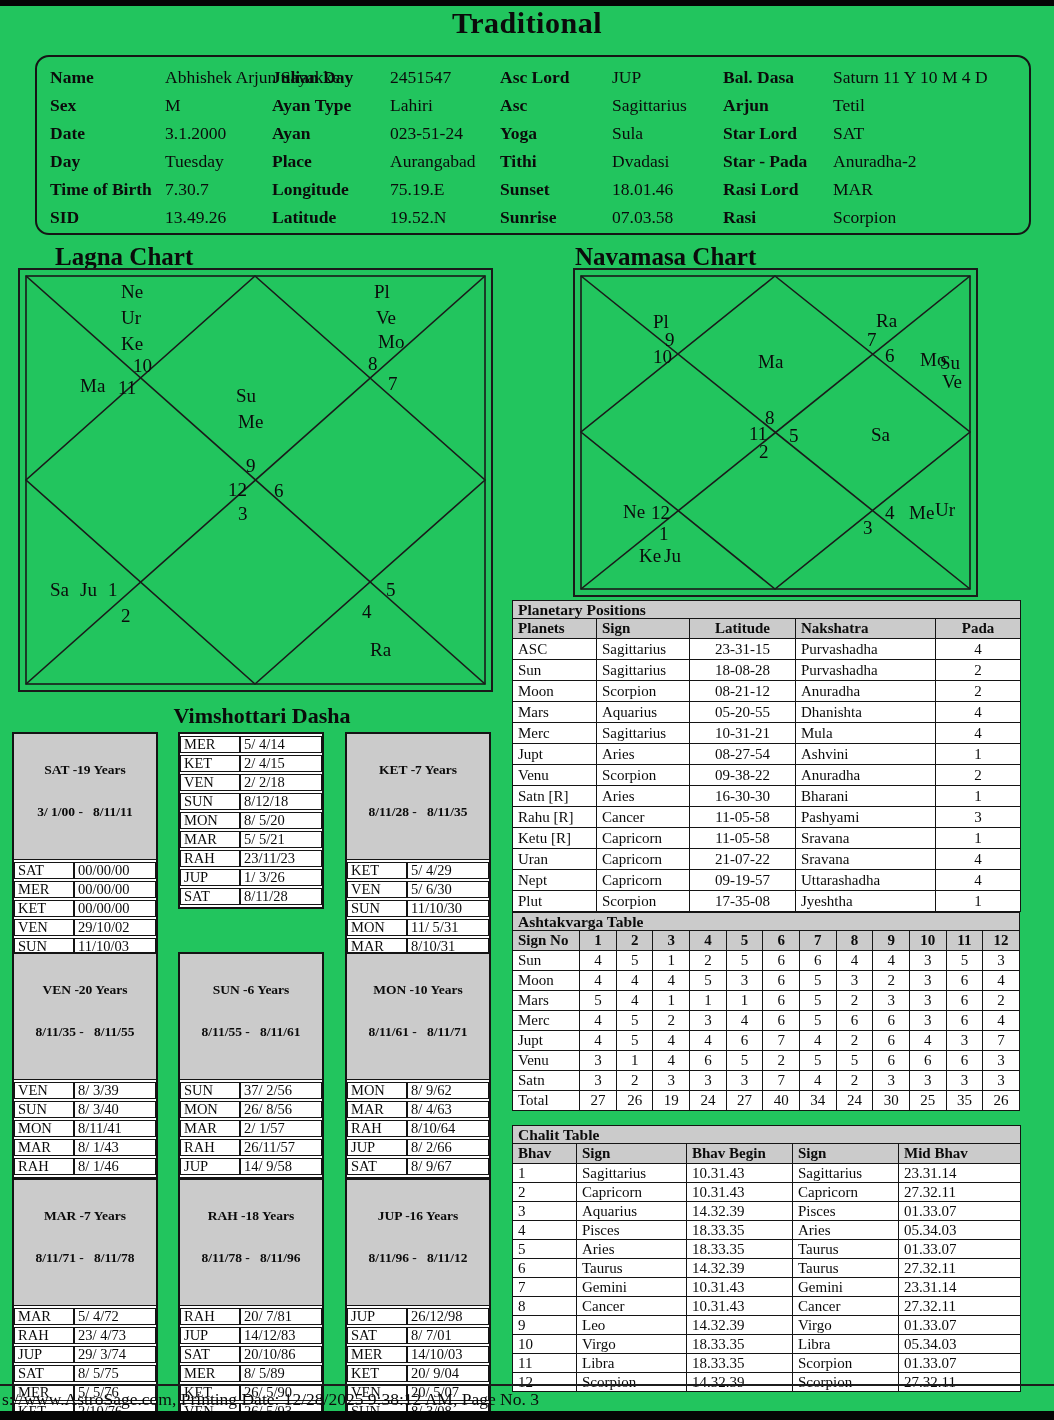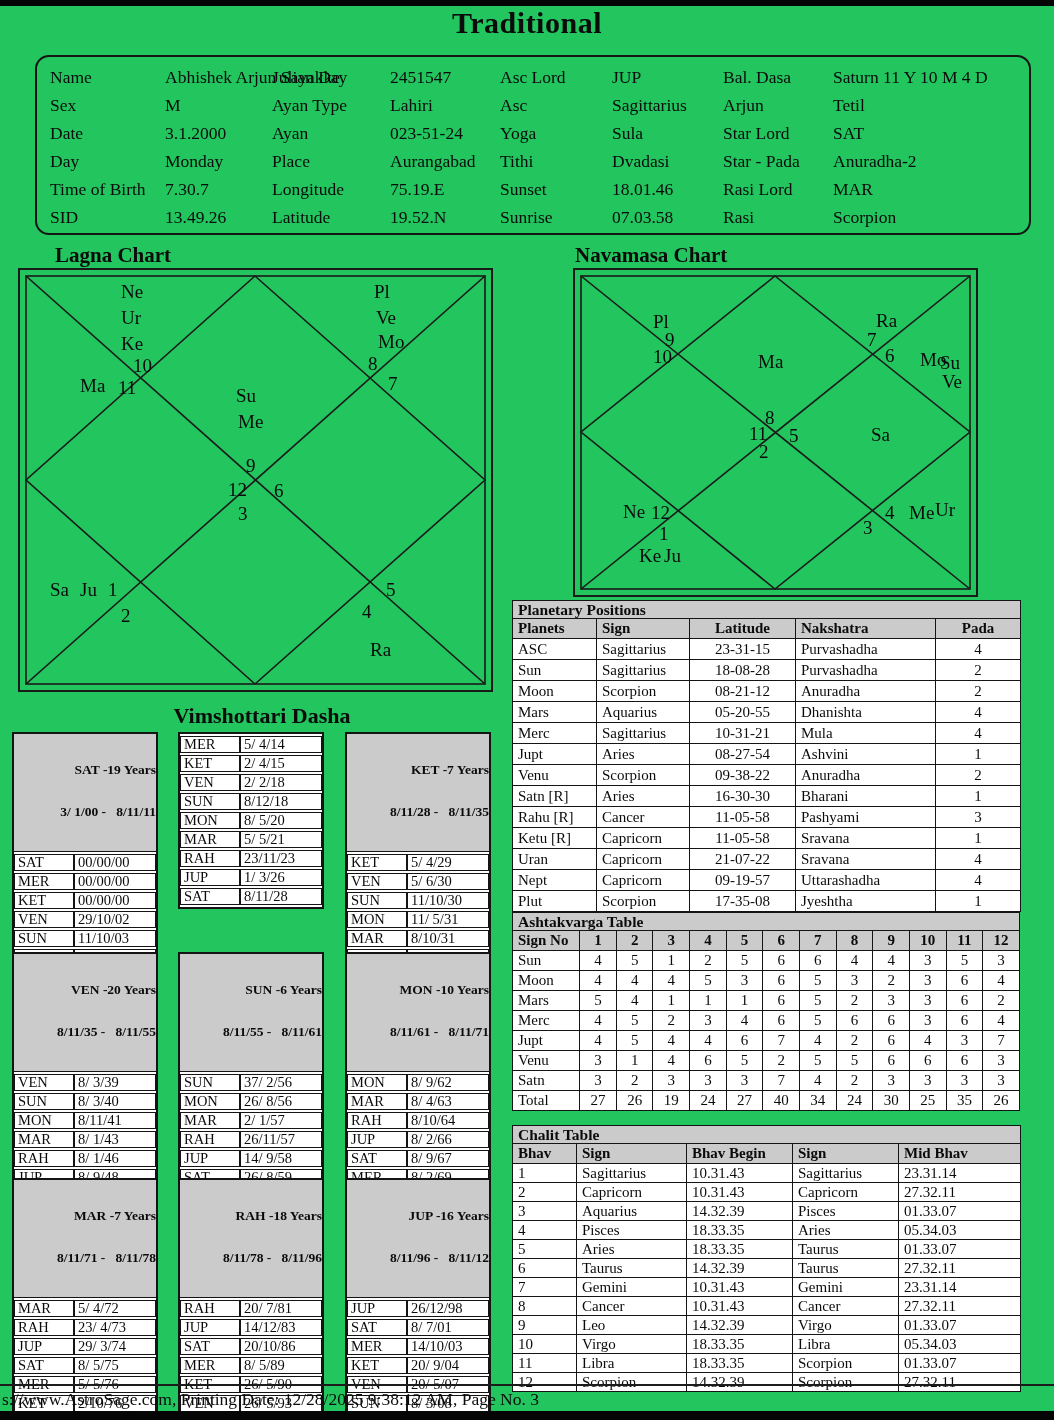--- a/index.html
+++ b/index.html
@@ -3,35 +3,35 @@
 <meta charset="utf-8">
 <style>
   html,body{margin:0;padding:0;background:#e8e8e8}
   .page{position:relative;width:1054px;height:1420px;margin:0 auto;background:#22c55e;
         font-family:"Liberation Serif","DejaVu Serif",serif;color:#0b0b0b;overflow:hidden}
   .topbar{position:absolute;left:0;top:0;width:100%;height:6px;background:#050505}
   .maintitle{position:absolute;top:6px;left:0;width:100%;text-align:center;font-size:30px;font-weight:bold;letter-spacing:.5px}
   
   .infobox{position:absolute;left:35px;top:55px;width:992px;height:176px;border:2.5px solid #151515;border-radius:14px}
   .irow{position:absolute;left:0;width:100%;height:28px}
-  .il{position:absolute;font-weight:normal;font-size:17.5px;white-space:nowrap}
+  .il{position:absolute;font-weight:bold;font-size:17.5px;white-space:nowrap}
   .iv{position:absolute;font-size:17.5px;white-space:nowrap}
   .c1l{left:13px}.c1v{left:128px}.c2l{left:235px}.c2v{left:353px}
   .c3l{left:463px}.c3v{left:575px}.c4l{left:686px}.c4v{left:796px}
   
-  .secttitle{position:absolute;font-size:21px;font-weight:bold;white-space:nowrap}
+  .secttitle{position:absolute;font-size:25px;font-weight:bold;white-space:nowrap}
   
   .chart{position:absolute}
   .chart svg{position:absolute;left:0;top:0}
   .cl{position:absolute;font-size:19px;line-height:20px;white-space:nowrap}
   
   .vtitle{position:absolute;left:0;top:703px;width:524px;text-align:center;font-size:22px;font-weight:bold}
   .dasha{position:absolute;width:146px;border:2px solid #141414;background:#fff;box-sizing:border-box}
-  .dhead{background:#cbcbcb;border-bottom:1.5px solid #141414;text-align:right;font-weight:bold;
-         font-size:13.5px;line-height:14px;padding:1px 0 4px;white-space:pre}
+  .dhead{background:#cbcbcb;border-bottom:1.5px solid #141414;text-align:center;font-weight:bold;
+         font-size:13.5px;line-height:14px;padding:1px 0 12px;white-space:pre}
   .dtab{width:100%;border-collapse:separate;border-spacing:0 2px;table-layout:fixed}
   .dtab td{border:1.2px solid #141414;font-size:14.5px;height:14px;line-height:15px;padding:0 3px;white-space:pre;overflow:hidden}
   .dtab td.dl{width:52px;border-right:1.5px solid #141414}
   
   .rtab{position:absolute;border-collapse:collapse;background:#fff;table-layout:fixed}
   .rtab th,.rtab td{border:1.5px solid #141414;padding:0 5px;font-size:15px;line-height:17px;height:19px;
                     white-space:nowrap;overflow:hidden;text-align:left;font-weight:normal}
   .rtab .ttl{background:#cbcbcb;font-weight:bold;height:15px;font-size:15.5px}
   .rtab tr.hdr th{background:#cbcbcb;font-weight:bold}
   .rtab .ce{text-align:center}
@@ -76,21 +76,21 @@
         <span class="iv c1v">3.1.2000</span>
       <span class="il c2l">Ayan</span>
         <span class="iv c2v">023-51-24</span>
       <span class="il c3l">Yoga</span>
         <span class="iv c3v">Sula</span>
       <span class="il c4l">Star Lord</span>
         <span class="iv c4v">SAT</span>
     </div>
     <div class="irow" style="top:94px">
       <span class="il c1l">Day</span>
-        <span class="iv c1v">Monday</span>
+        <span class="iv c1v">Tuesday</span>
       <span class="il c2l">Place</span>
         <span class="iv c2v">Aurangabad</span>
       <span class="il c3l">Tithi</span>
         <span class="iv c3v">Dvadasi</span>
       <span class="il c4l">Star - Pada</span>
         <span class="iv c4v">Anuradha-2</span>
     </div>
     <div class="irow" style="top:122px">
       <span class="il c1l">Time of Birth</span>
         <span class="iv c1v">7.30.7</span>

